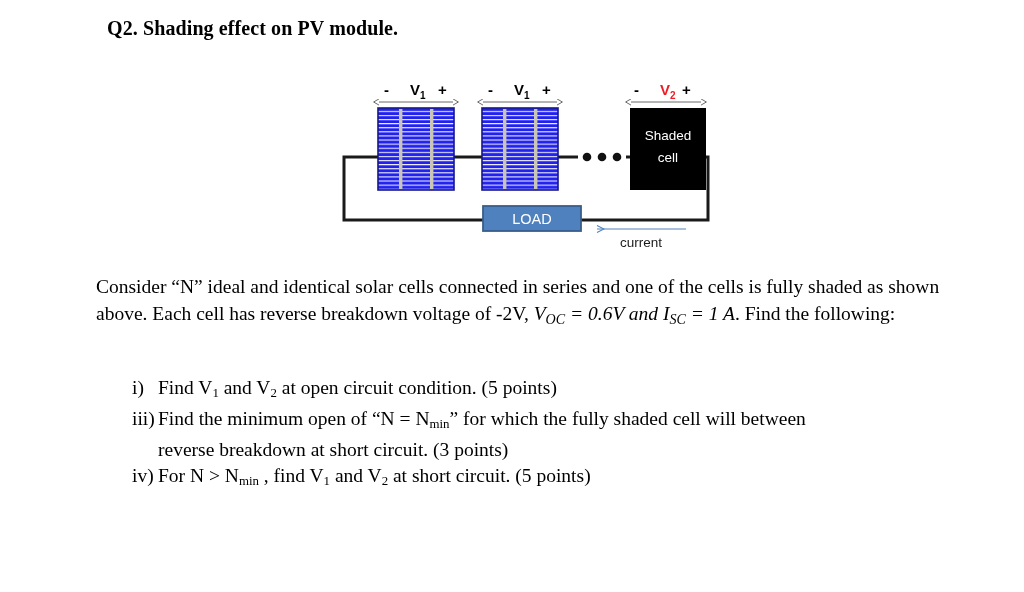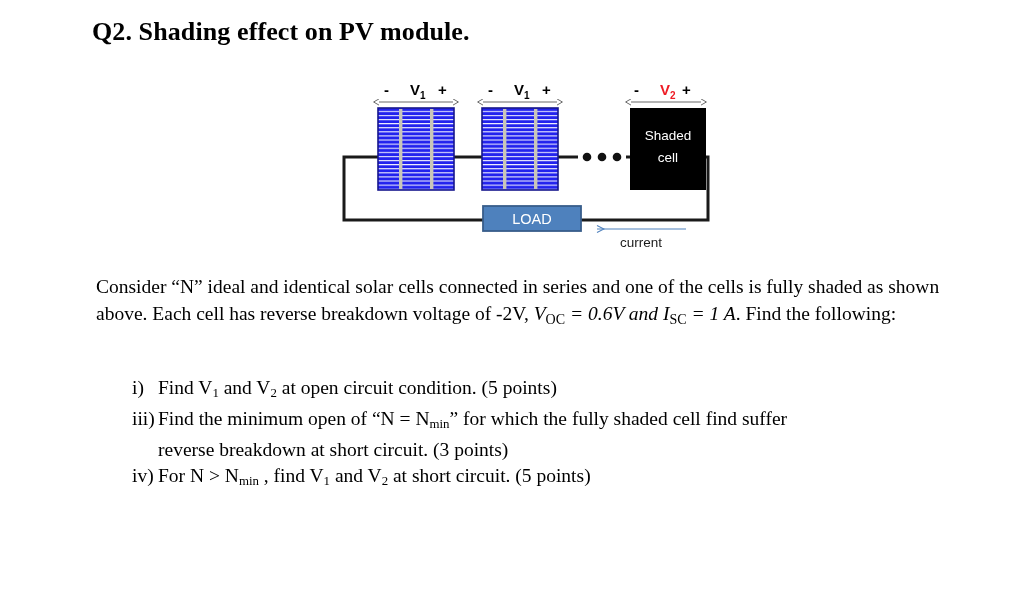--- a/index.html
+++ b/index.html
@@ -12,23 +12,23 @@
     height: 592px;
     position: relative;
     overflow: hidden;
     font-family: "Liberation Serif", serif;
     color: #000000;
   }
 
   
   #question-title {
     position: absolute;
-    left: 92px;
+    left: 107px;
     top: 17px;
-    font-size: 26px;
+    font-size: 20px;
     font-weight: bold;
     letter-spacing: 0.1px;
     white-space: nowrap;
   }
 
   
   #diagram {
     position: absolute;
     left: 330px;
     top: 78px;
@@ -76,20 +76,21 @@
     position: absolute;
     left: 96px;
     top: 274px;
     width: 880px;
     font-size: 19.5px;
     line-height: 26.5px;
   }
   #body-paragraph b { font-weight: normal; }
   .math-i { font-style: italic; }
   .math-sub {
+    font-style: italic;
     font-size: 0.72em;
     vertical-align: -0.28em;
   }
 
   
   #question-list {
     position: absolute;
     left: 96px;
     top: 375px;
     width: 900px;
@@ -222,21 +223,21 @@
     <div class="q-marker">i)</div>
     <div class="q-text">
       <span>Find V</span><sub class="txt">1</sub><span> and V</span><sub class="txt">2</sub><span> at open circuit condition. (5 points)</span>
     </div>
   </div>
 
 
   <div class="q-row">
     <div class="q-marker">iii)</div>
     <div class="q-text">
-      <span>Find the minimum open of “N =  N</span><sub class="txt">min</sub><span>” for which the fully shaded cell find suffer</span>
+      <span>Find the minimum open of “N =  N</span><sub class="txt">min</sub><span>” for which the fully shaded cell will between</span>
       <span class="cont">reverse breakdown at short circuit. (3 points)</span>
     </div>
   </div>
 
   <div class="q-row">
     <div class="q-marker">iv)</div>
     <div class="q-text">
       <span>For N &gt; N</span><sub class="txt">min</sub><span> , find V</span><sub class="txt">1</sub><span> and V</span><sub class="txt">2</sub><span> at short circuit. (5 points)</span>
     </div>
   </div>

